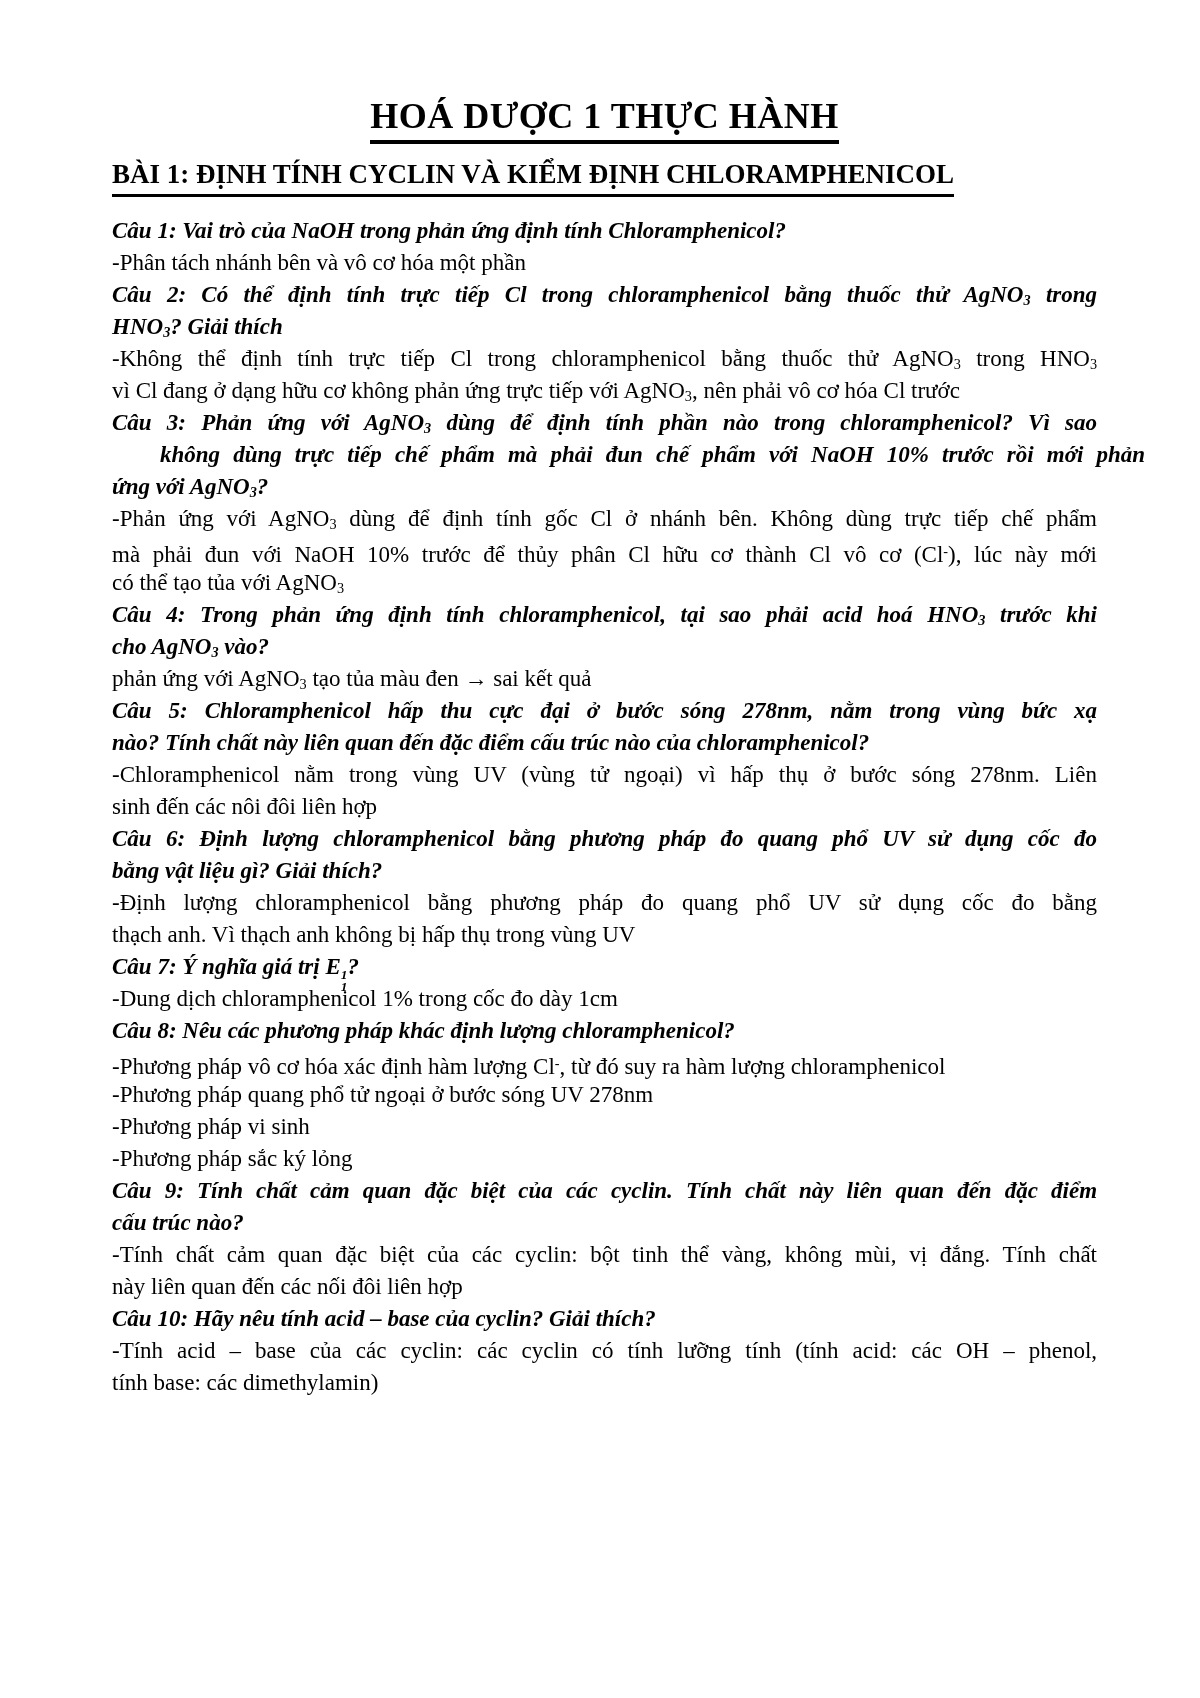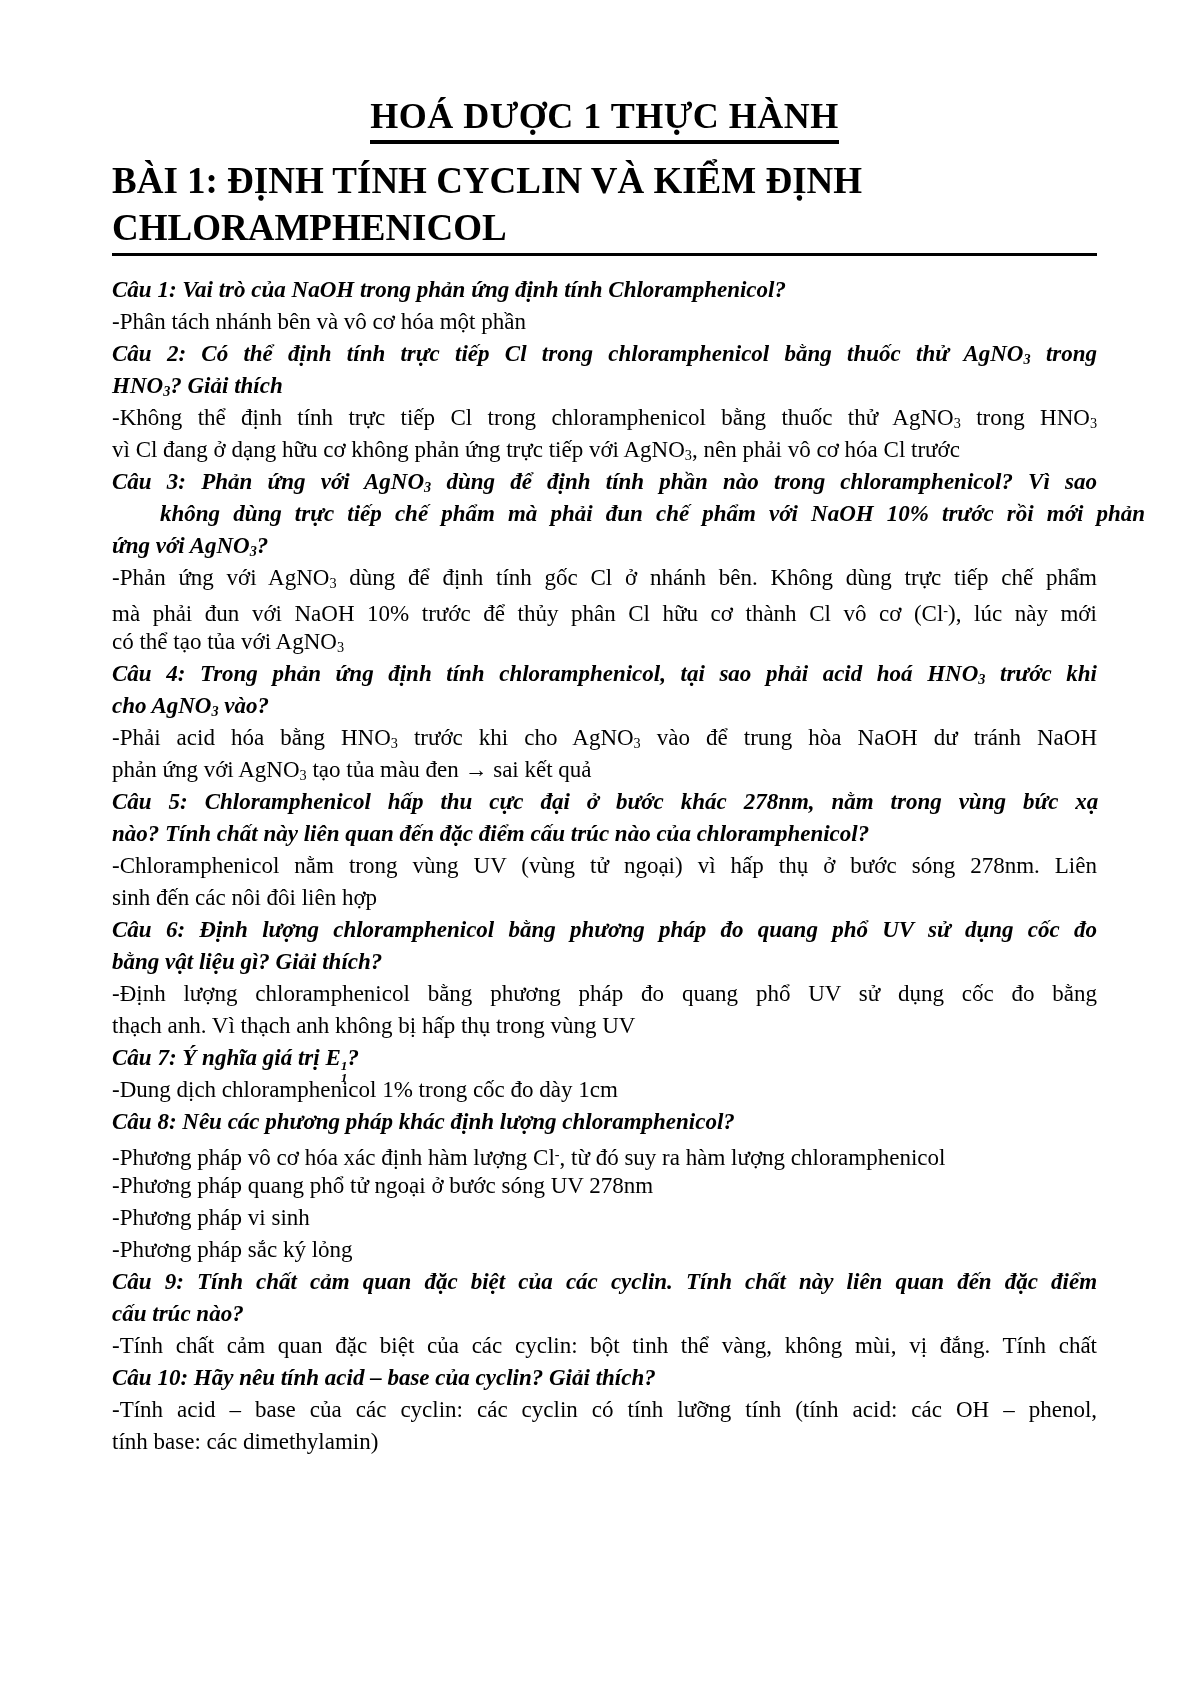--- a/index.html
+++ b/index.html
@@ -33,21 +33,21 @@
     border-bottom: 4px solid #000;
     padding-bottom: 3px;
     letter-spacing: 0.5px;
   }
   .heading-wrap {
     text-align: left;
     margin: 0 0 18px 0;
   }
   .section-heading {
     display: inline-block;
-    font-size: 37px;
+    font-size: 27px;
     font-weight: bold;
     line-height: 1.25;
     border-bottom: 3px solid #000;
     padding-bottom: 2px;
   }
   .content {
     font-size: 23px;
   }
   .block { margin: 0; }
   .block.question { font-weight: bold; font-style: italic; }
@@ -112,25 +112,24 @@
       <div class="block answer">
         <div class="line stretch"><span class="line-inner" style="word-spacing: 6.98px;">-Phản ứng với AgNO<span class="sub">3</span> dùng để định tính gốc Cl ở nhánh bên. Không dùng trực tiếp chế phẩm</span></div>
         <div class="line stretch"><span class="line-inner" style="word-spacing: 6.81px;">mà phải đun với NaOH 10% trước để thủy phân Cl hữu cơ thành Cl vô cơ (Cl<span class="sup">-</span>), lúc này mới</span></div>
         <div class="line"><span class="line-inner">có thể tạo tủa với AgNO<span class="sub">3</span></span></div>
       </div>
       <div class="block question">
         <div class="line stretch"><span class="line-inner" style="word-spacing: 8.82px;">Câu 4: Trong phản ứng định tính chloramphenicol, tại sao phải acid hoá HNO<span class="sub">3</span> trước khi</span></div>
         <div class="line"><span class="line-inner">cho AgNO<span class="sub">3</span> vào?</span></div>
       </div>
       <div class="block answer">
-        <div class="line stretch"><span class="line-inner" style="word-spacing: 10.29px;">-Phải acid hóa bằng HNO<span class="sub">3</span> trước khi cho AgNO<span class="sub">3</span> vào để trung hòa NaOH dư tránh NaOH</span></div>
         <div class="line"><span class="line-inner">phản ứng với AgNO<span class="sub">3</span> tạo tủa màu đen → sai kết quả</span></div>
       </div>
       <div class="block question">
-        <div class="line stretch"><span class="line-inner" style="word-spacing: 11.17px;">Câu 5: Chloramphenicol hấp thu cực đại ở bước khác 278nm, nằm trong vùng bức xạ</span></div>
+        <div class="line stretch"><span class="line-inner" style="word-spacing: 11.17px;">Câu 5: Chloramphenicol hấp thu cực đại ở bước sóng 278nm, nằm trong vùng bức xạ</span></div>
         <div class="line"><span class="line-inner">nào? Tính chất này liên quan đến đặc điểm cấu trúc nào của chloramphenicol?</span></div>
       </div>
       <div class="block answer">
         <div class="line stretch"><span class="line-inner" style="word-spacing: 9.26px;">-Chloramphenicol nằm trong vùng UV (vùng tử ngoại) vì hấp thụ ở bước sóng 278nm. Liên</span></div>
         <div class="line"><span class="line-inner">sinh đến các nôi đôi liên hợp</span></div>
       </div>
       <div class="block question">
         <div class="line stretch"><span class="line-inner" style="word-spacing: 8.51px;">Câu 6: Định lượng chloramphenicol bằng phương pháp đo quang phổ UV sử dụng cốc đo</span></div>
         <div class="line"><span class="line-inner">bằng vật liệu gì? Giải thích?</span></div>
       </div>
@@ -158,20 +157,21 @@
       </div>
       <div class="block answer">
         <div class="line"><span class="line-inner">-Phương pháp sắc ký lỏng</span></div>
       </div>
       <div class="block question">
         <div class="line stretch"><span class="line-inner" style="word-spacing: 7.34px;">Câu 9: Tính chất cảm quan đặc biệt của các cyclin. Tính chất này liên quan đến đặc điểm</span></div>
         <div class="line"><span class="line-inner">cấu trúc nào?</span></div>
       </div>
       <div class="block answer">
         <div class="line stretch"><span class="line-inner" style="word-spacing: 6.95px;">-Tính chất cảm quan đặc biệt của các cyclin: bột tinh thể vàng, không mùi, vị đắng. Tính chất</span></div>
+        <div class="line"><span class="line-inner">này liên quan đến các nối đôi liên hợp</span></div>
       </div>
       <div class="block question">
         <div class="line"><span class="line-inner">Câu 10: Hãy nêu tính acid – base của cyclin? Giải thích?</span></div>
       </div>
       <div class="block answer">
         <div class="line stretch"><span class="line-inner" style="word-spacing: 8.26px;">-Tính acid – base của các cyclin: các cyclin có tính lưỡng tính (tính acid: các OH – phenol,</span></div>
         <div class="line"><span class="line-inner">tính base: các dimethylamin)</span></div>
       </div>
     </div>
 </div>

